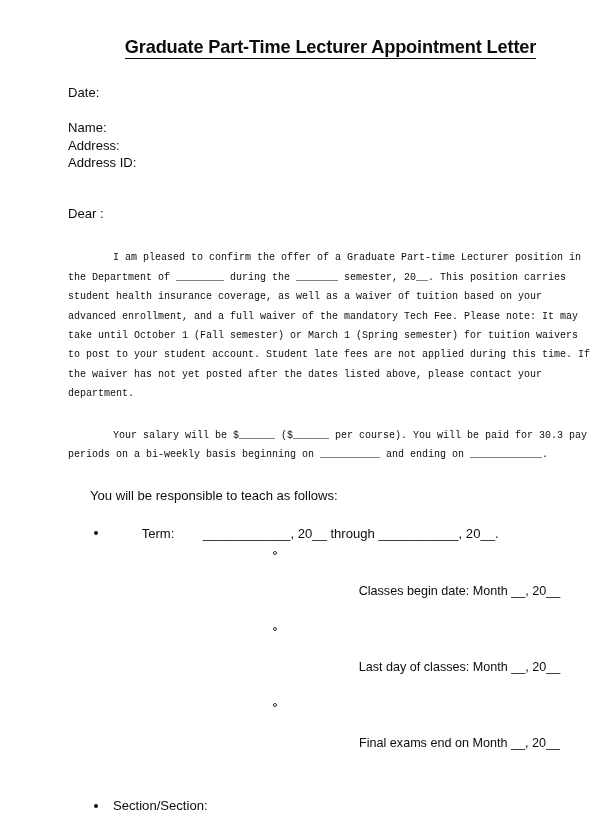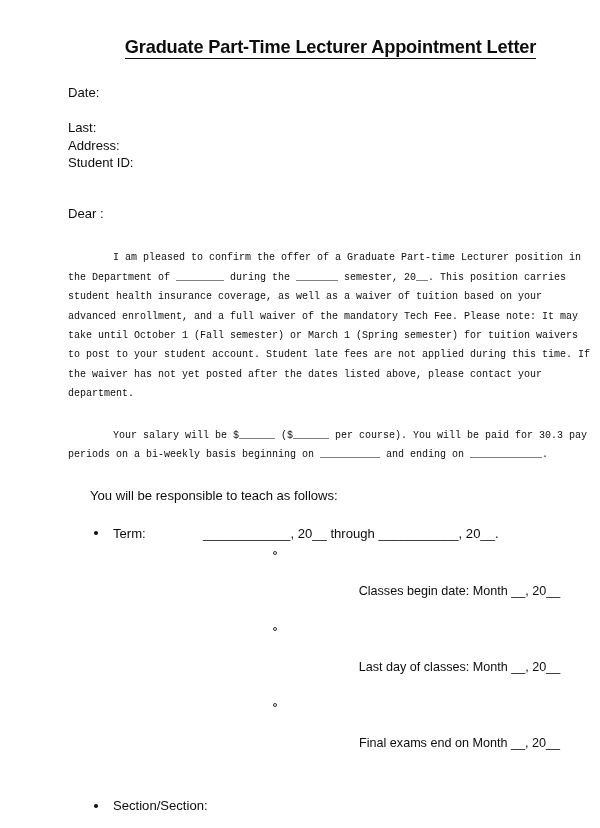--- a/index.html
+++ b/index.html
@@ -96,20 +96,21 @@
     height: 4px;
     background: #0d0d0d;
     border-radius: 50%;
   }
   .bullet-text { white-space: pre; }
 
   
   .term-row .term-label {
     display: inline-block;
     width: 90px;
+    text-align: center;
   }
 
   
   .subbullets {
     margin: 0;
     padding: 0;
     list-style: none;
     margin-top: 1px;
   }
   .sub-row {
@@ -134,23 +135,23 @@
 </head>
 <body>
 
 <div class="page">
 
   <h1 class="doc-title"><span>Graduate Part-Time Lecturer Appointment Letter</span></h1>
 
   <div class="line block-date">Date:</div>
 
   <div class="block-who">
-    <div class="line">Last:</div>
+    <div class="line">Name:</div>
     <div class="line">Address:</div>
-    <div class="line">Student ID:</div>
+    <div class="line">Address ID:</div>
   </div>
 
   <div class="line block-dear">Dear :</div>
 
   <p class="para first-indent para-gap-1">I am pleased to confirm the offer of a Graduate Part-time Lecturer position in the Department of ________ during the _______ semester, 20__.  This position carries student health insurance coverage, as well as a waiver of tuition based on your advanced enrollment, and a full waiver of the mandatory Tech Fee.  Please note:  It may take until October 1 (Fall semester) or March 1 (Spring semester) for tuition waivers to post to your student account.  Student late fees are not applied during this time.  If the waiver has not yet posted after the dates listed above, please contact your department.</p>
 
   <p class="para first-indent para-gap-2">Your salary will be $______ ($______ per course).  You will be paid for 30.3 pay periods on a bi-weekly basis beginning on __________ and ending on ____________.</p>
 
   <div class="lede">You will be responsible to teach as follows:</div>
 

